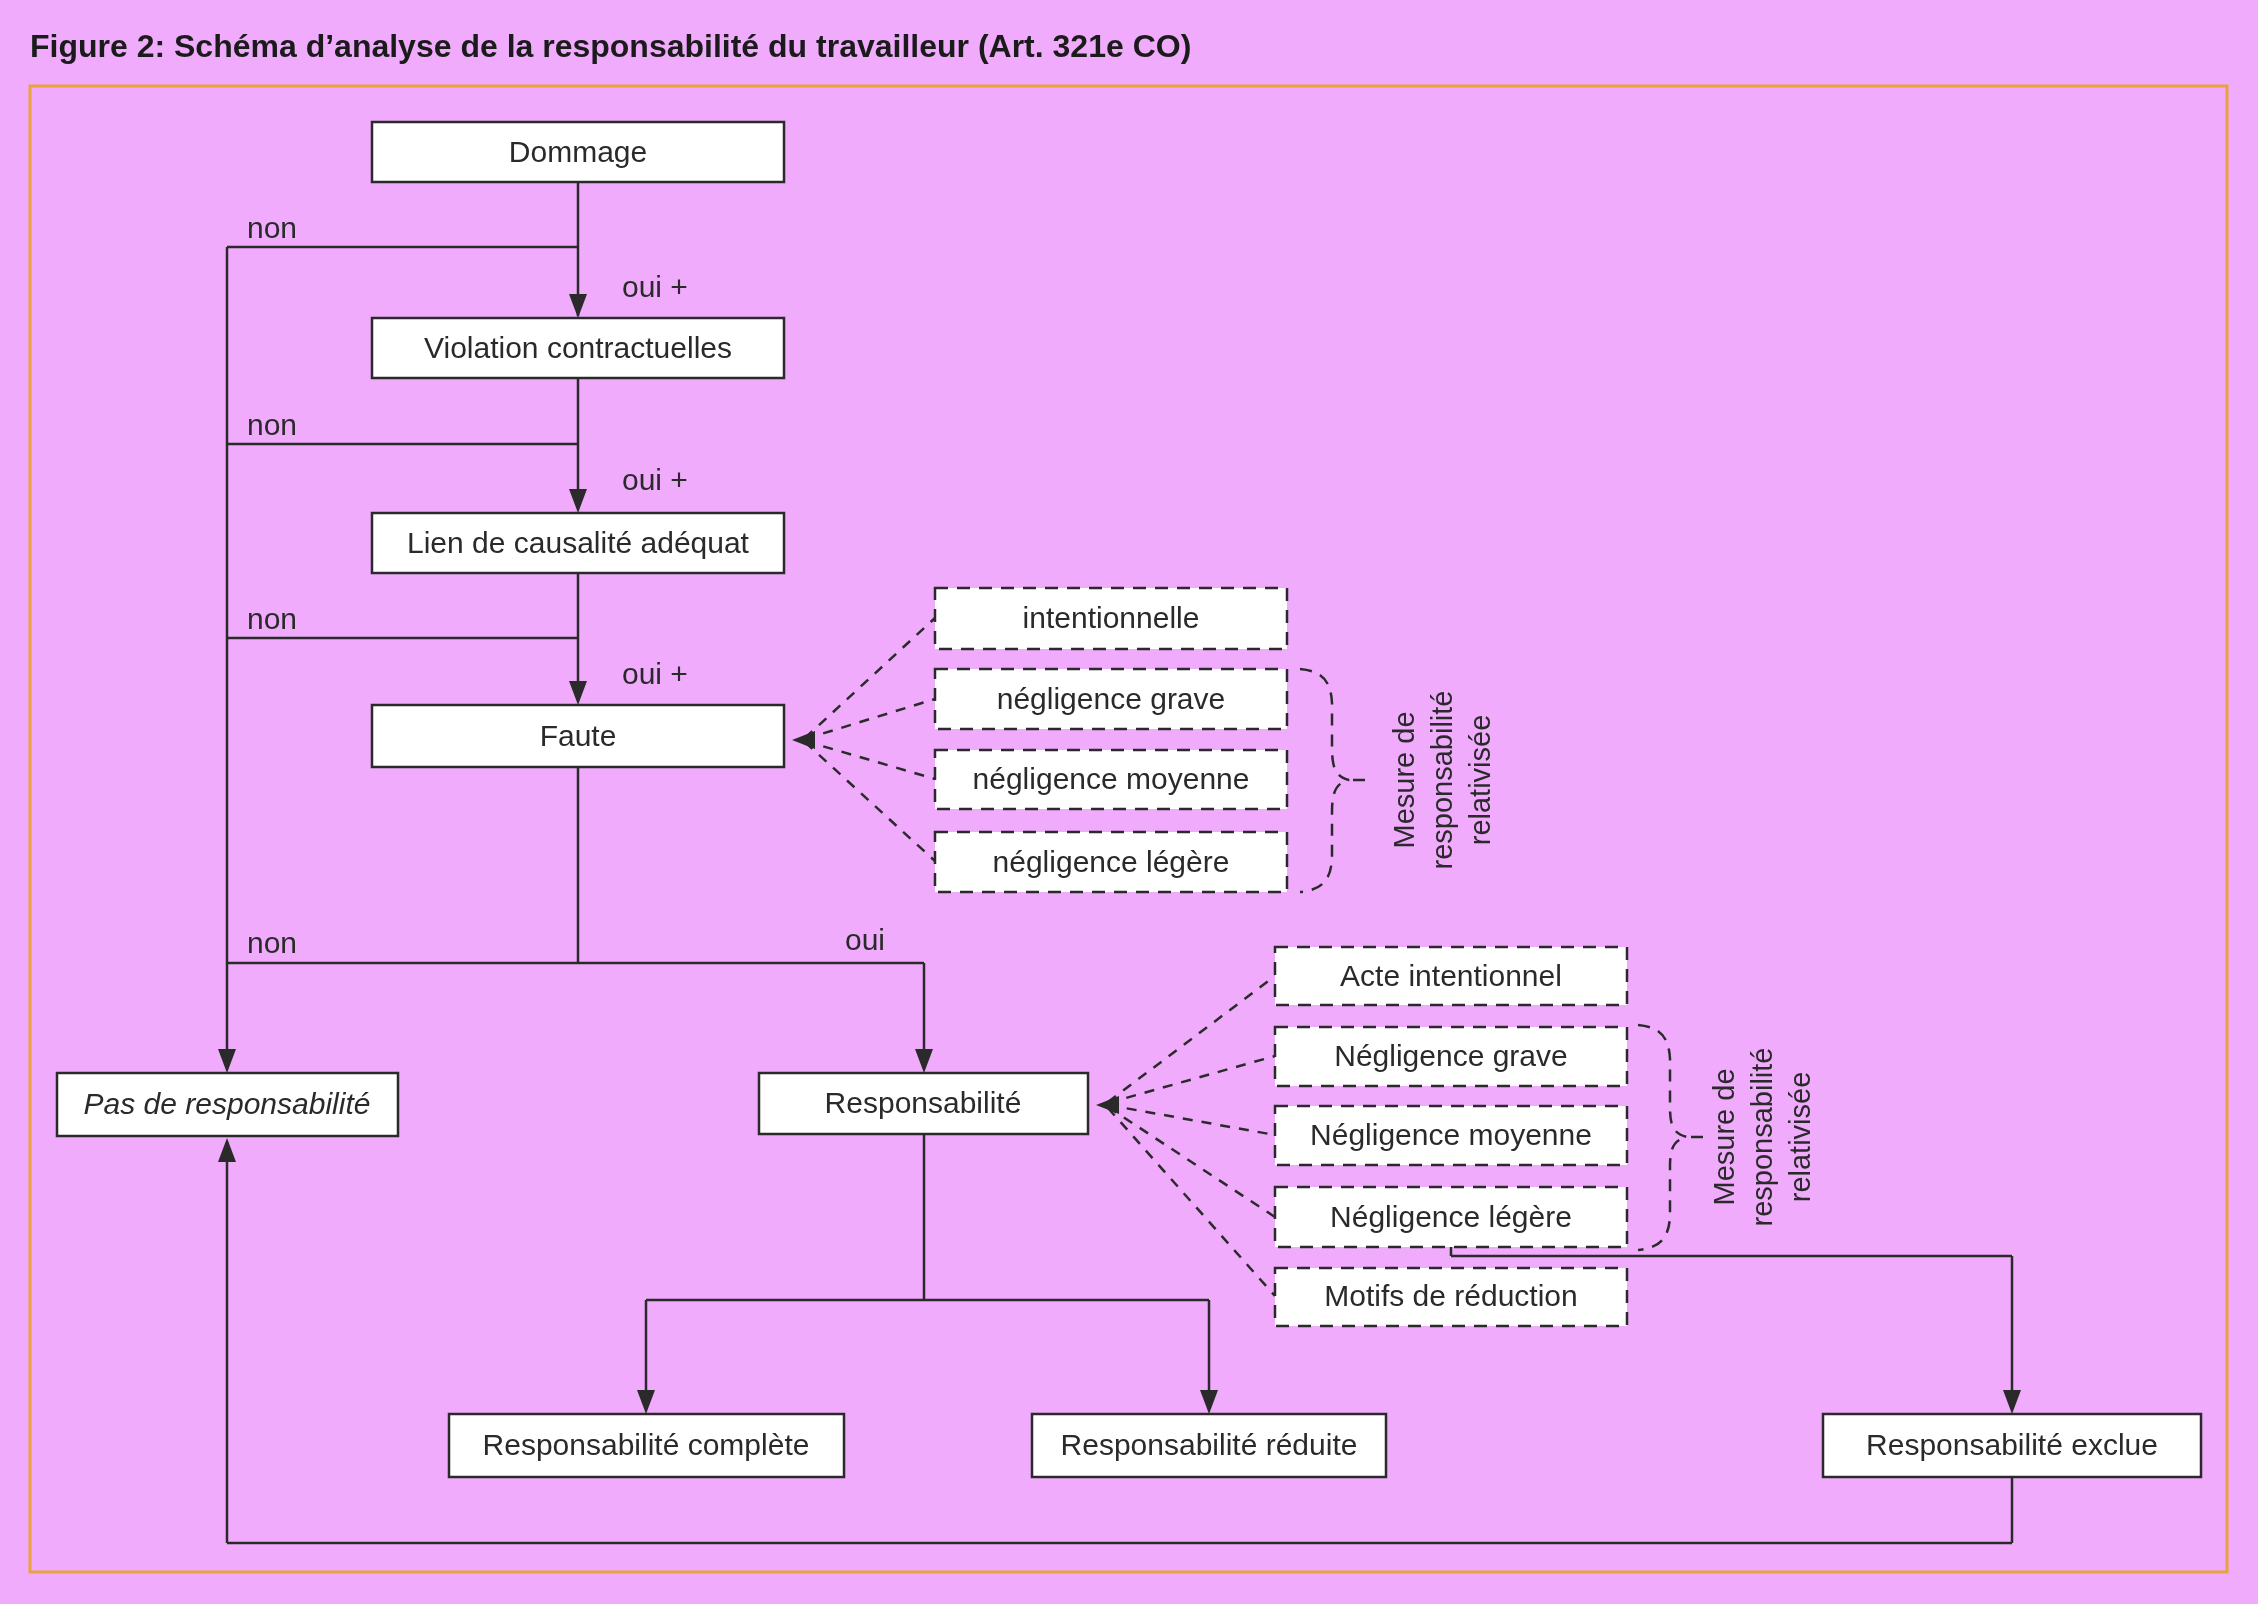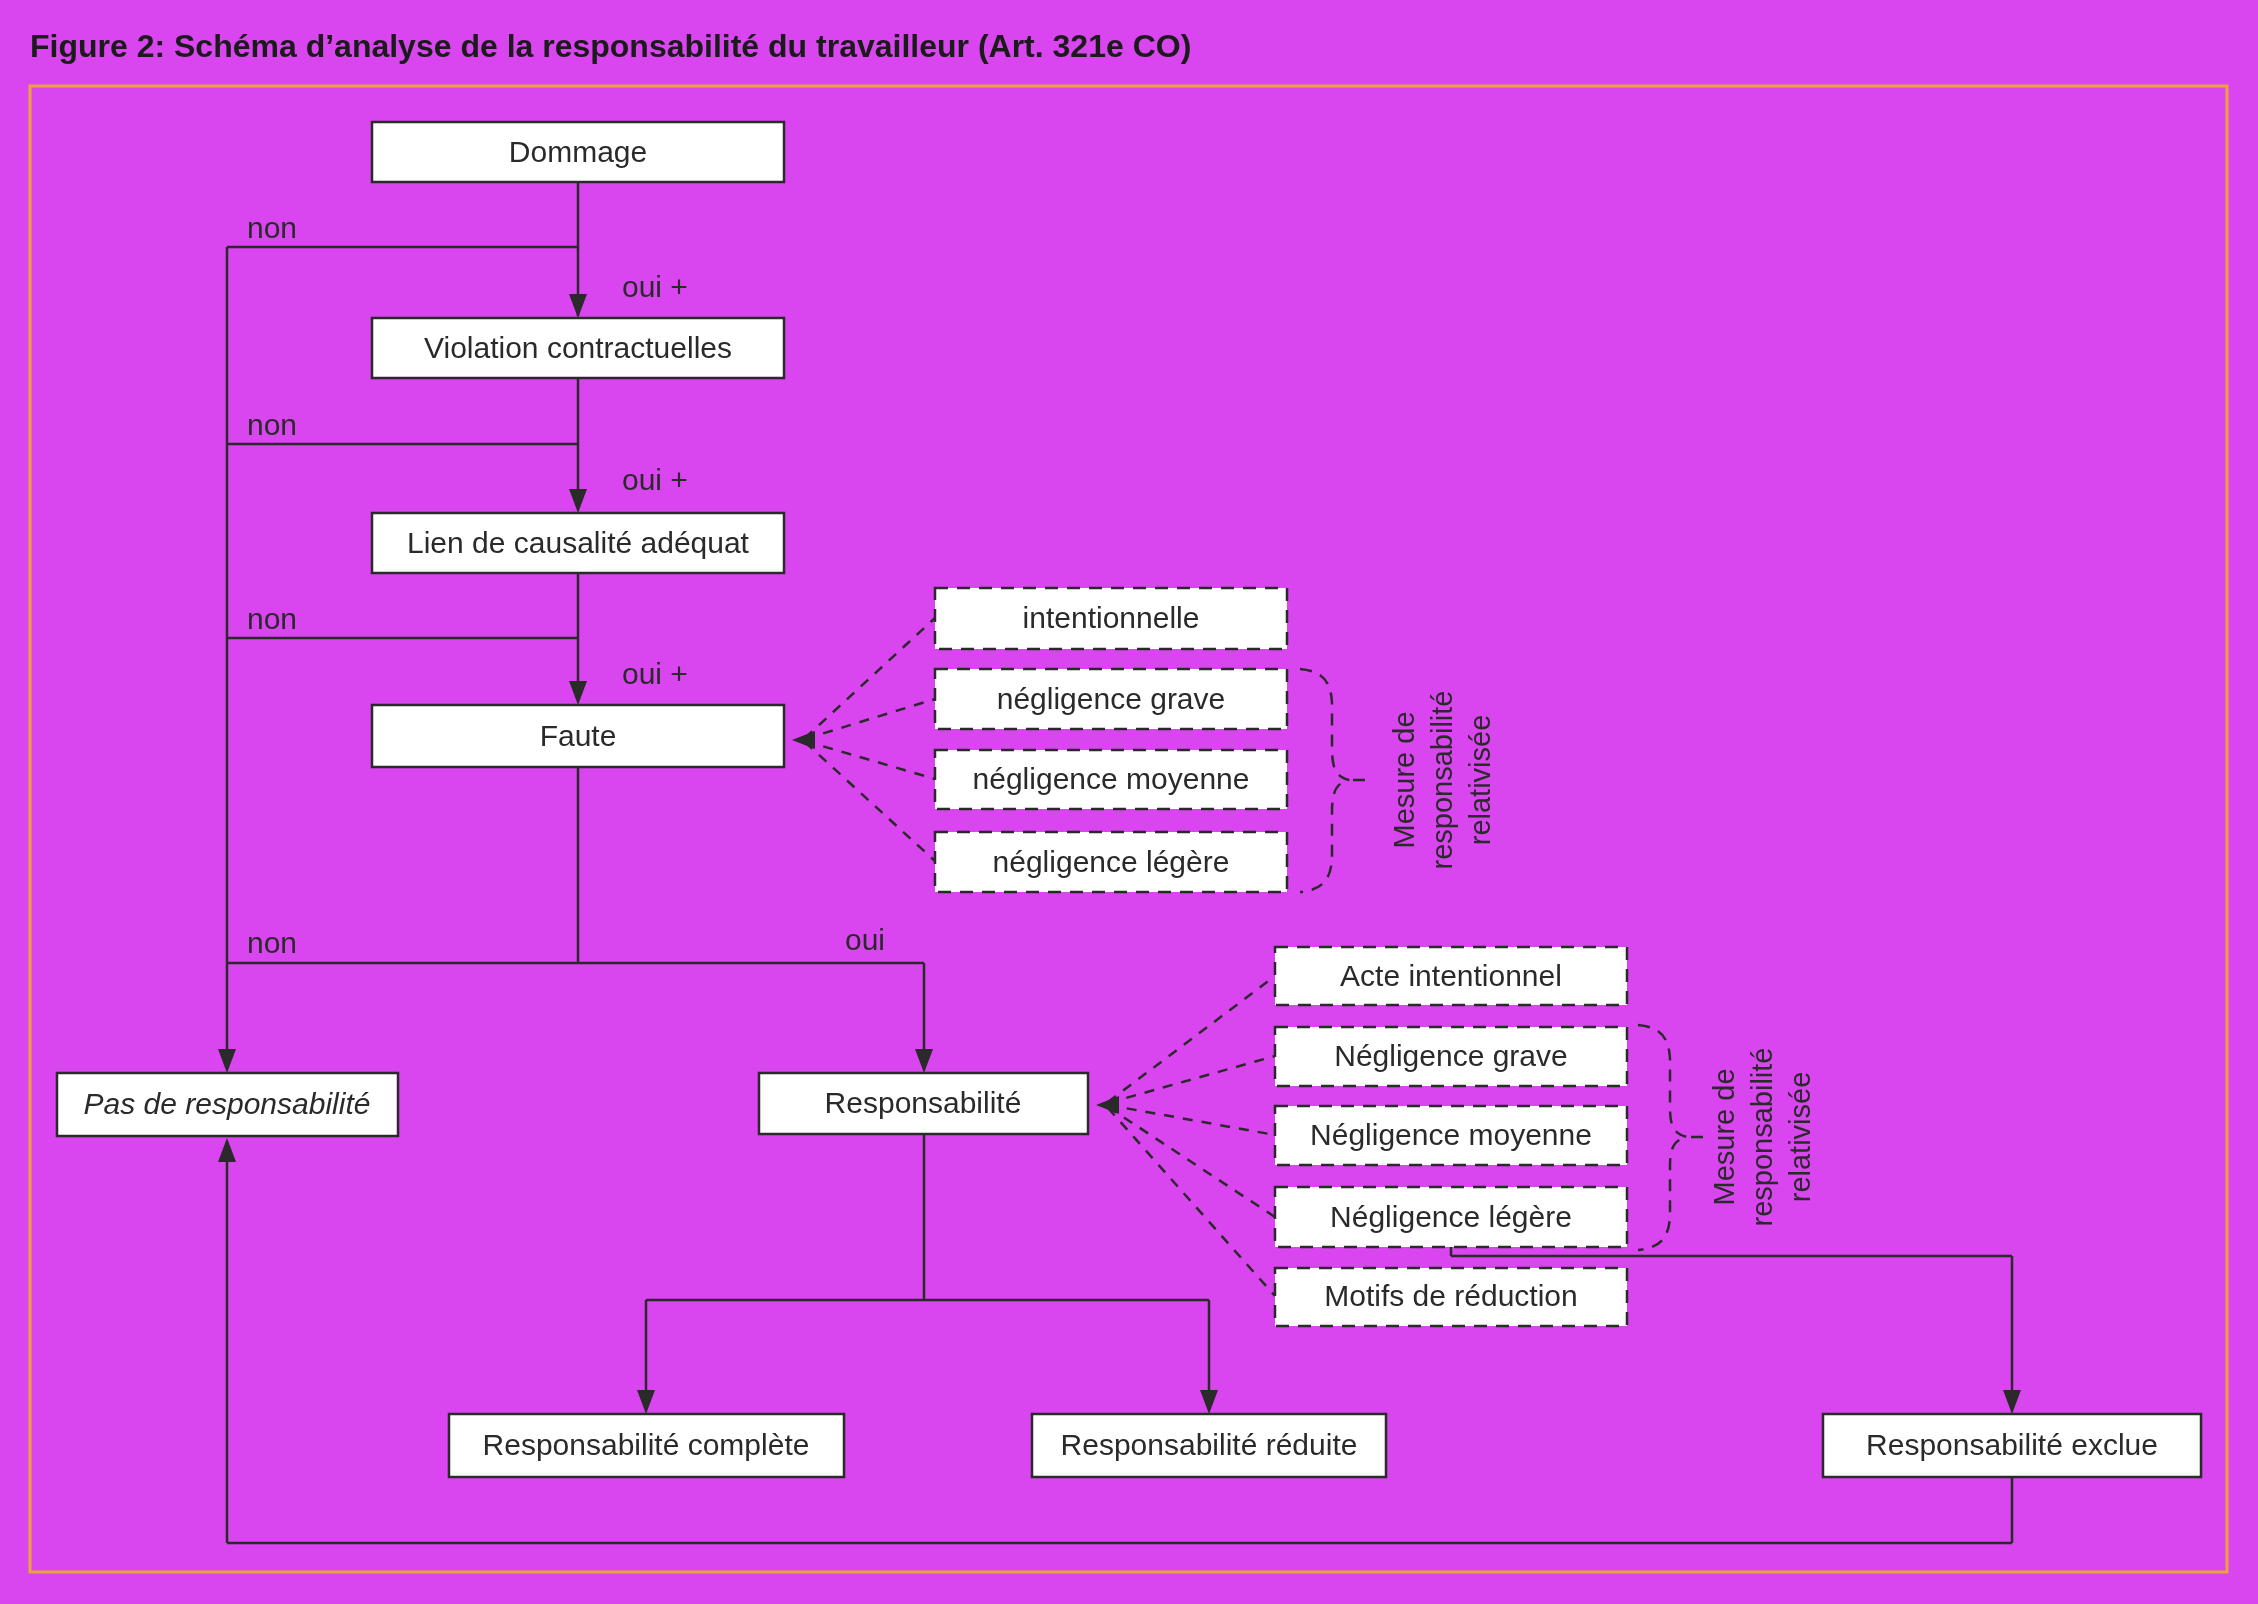--- a/index.html
+++ b/index.html
@@ -1,16 +1,16 @@
 <!DOCTYPE html>
 <html><head>
 <meta charset="utf-8">
 <style>
   html,body { margin:0; padding:0; background:#fefdfa; }
-  #stage { position:relative; width:2258px; height:1604px; background:#d946ef; }
+  #stage { position:relative; width:2258px; height:1604px; background:#f0abfc; }
   svg { display:block; }
   svg text { font-family:"Liberation Sans", sans-serif; fill:#2a2a2a; }
   .title-text { font-size:32px; font-weight:bold; fill:#1b1b1b; }
   .boxlabel { font-size:30px; text-anchor:middle; }
   .italic { font-style:italic; }
   .edge-label { font-size:30px; }
   .rot-label { font-size:29px; text-anchor:middle; }
   .solid-box { fill:#ffffff; stroke:#2a2a2a; stroke-width:2.5; }
   .dash-box  { fill:#ffffff; stroke:#2a2a2a; stroke-width:2.5; stroke-dasharray:13 9; }
   .flow      { stroke:#2a2a2a; stroke-width:2.5; fill:none; }

